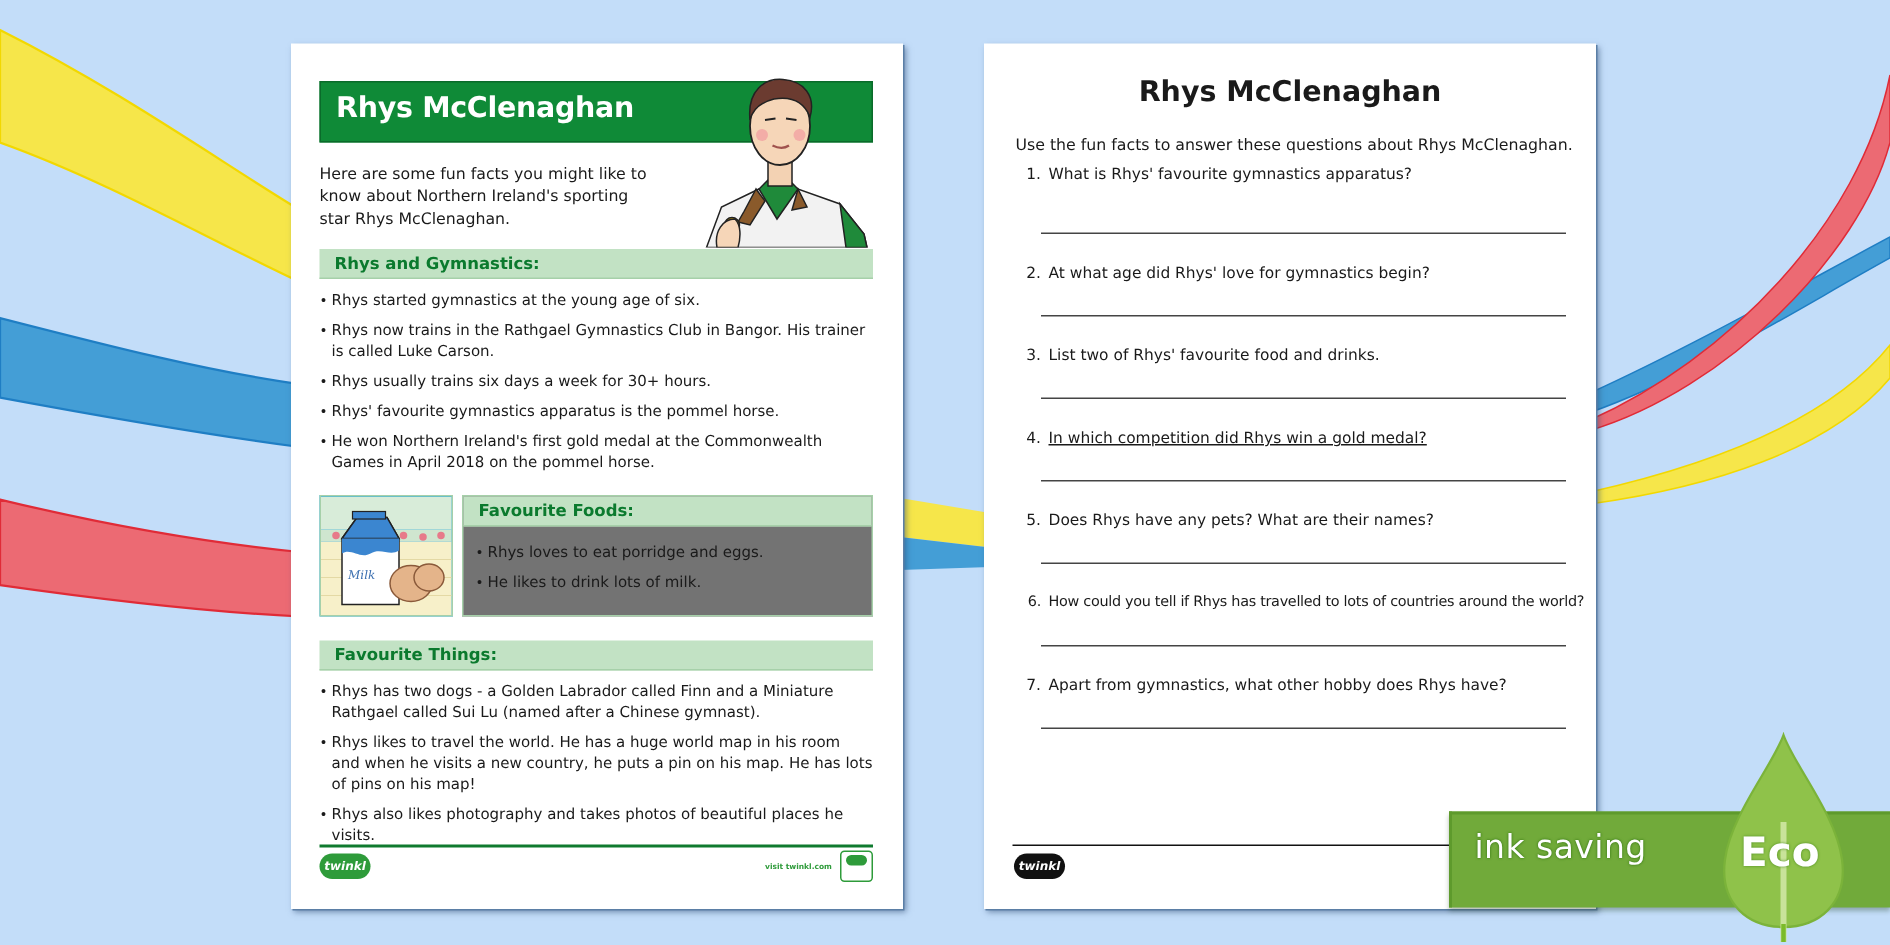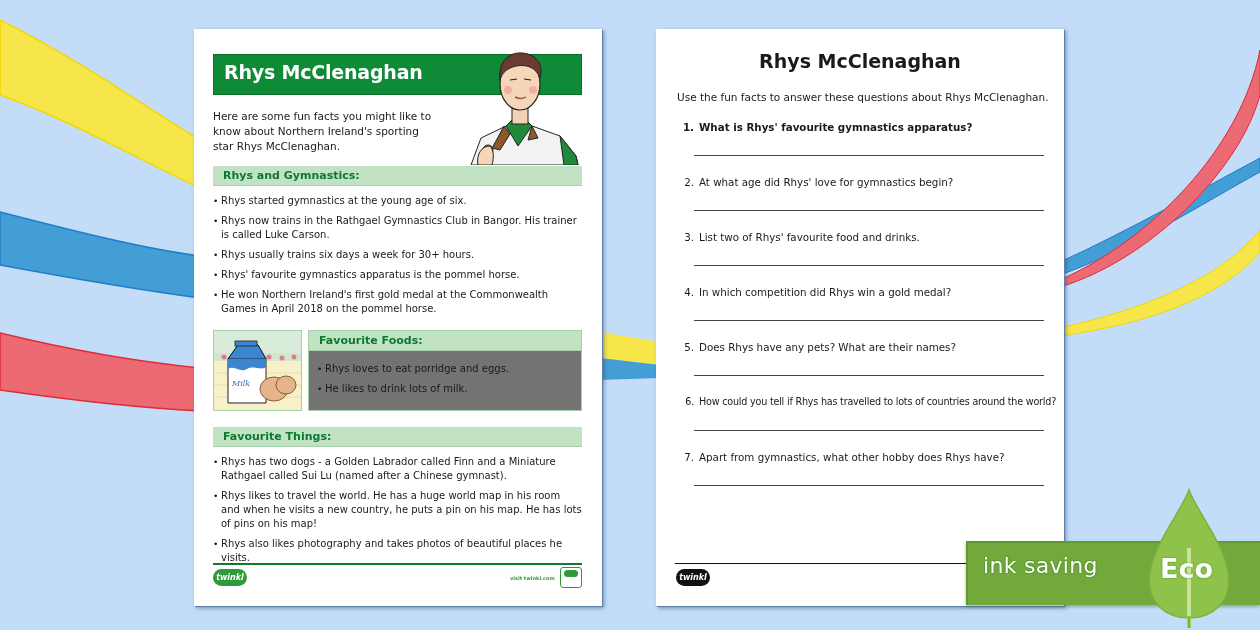--- a/index.html
+++ b/index.html
@@ -234,30 +234,30 @@
   <div class="visit">visit twinkl.com</div>
   <div class="badge">
       <div class="b-top"></div>
     </div>
 </div>
 
 <div class="page right">
   <div class="r-title">Rhys McClenaghan</div>
   <div class="r-intro">Use the fun facts to answer these questions about Rhys McClenaghan.</div>
 
-  <div class="q" style="top:92px;font-weight:bold;"><span class="num">1.</span><span>What is Rhys' favourite gymnastics apparatus?</span></div>
+  <div class="q" style="top:81px;"><span class="num">1.</span><span>What is Rhys' favourite gymnastics apparatus?</span></div>
   <div class="answer-line" style="top:126px;"></div>
 
   <div class="q" style="top:147px;"><span class="num">2.</span><span>At what age did Rhys' love for gymnastics begin?</span></div>
   <div class="answer-line" style="top:181px;"></div>
 
   <div class="q" style="top:202px;"><span class="num">3.</span><span>List two of Rhys' favourite food and drinks.</span></div>
   <div class="answer-line" style="top:236px;"></div>
 
-  <div class="q" style="top:257px;"><span class="num">4.</span><span>In which competition did Rhys win a gold medal?</span></div>
+  <div class="q" style="top:257px;text-decoration:underline;"><span class="num">4.</span><span>In which competition did Rhys win a gold medal?</span></div>
   <div class="answer-line" style="top:291px;"></div>
 
   <div class="q" style="top:312px;"><span class="num">5.</span><span>Does Rhys have any pets? What are their names?</span></div>
   <div class="answer-line" style="top:346px;"></div>
 
   <div class="q" style="top:367px; font-size:9.6px; letter-spacing:-0.2px;"><span class="num">6.</span><span>How could you tell if Rhys has travelled to lots of countries around the world?</span></div>
   <div class="answer-line" style="top:401px;"></div>
 
   <div class="q" style="top:422px;"><span class="num">7.</span><span>Apart from gymnastics, what other hobby does Rhys have?</span></div>
   <div class="answer-line" style="top:456px;"></div>

